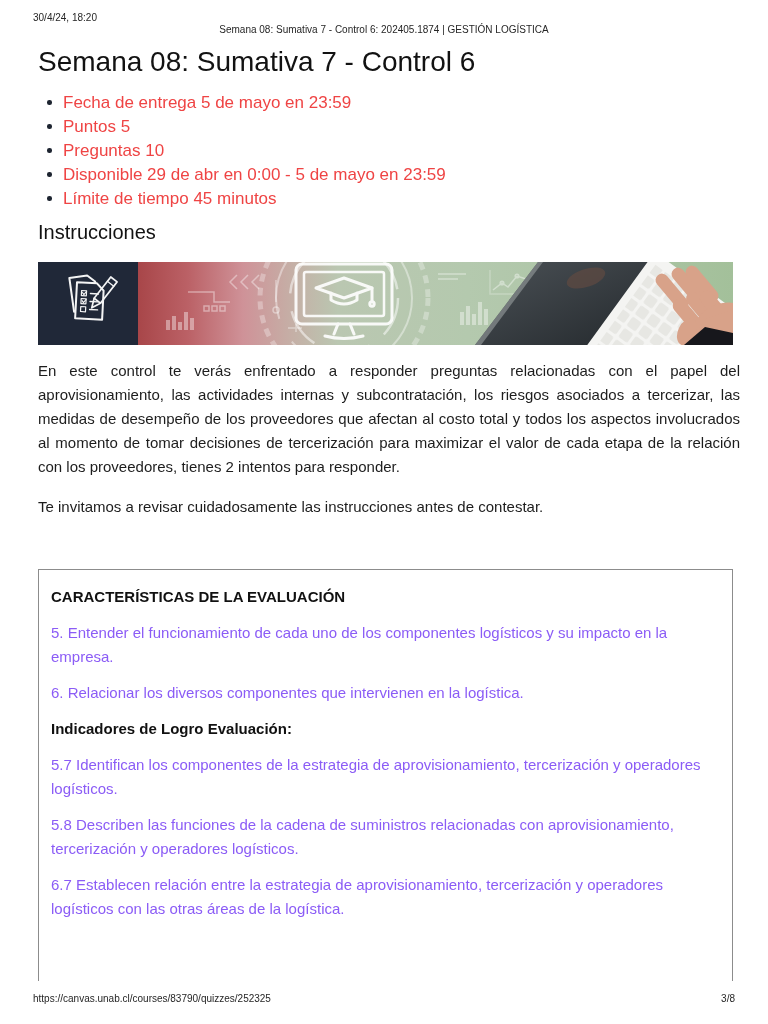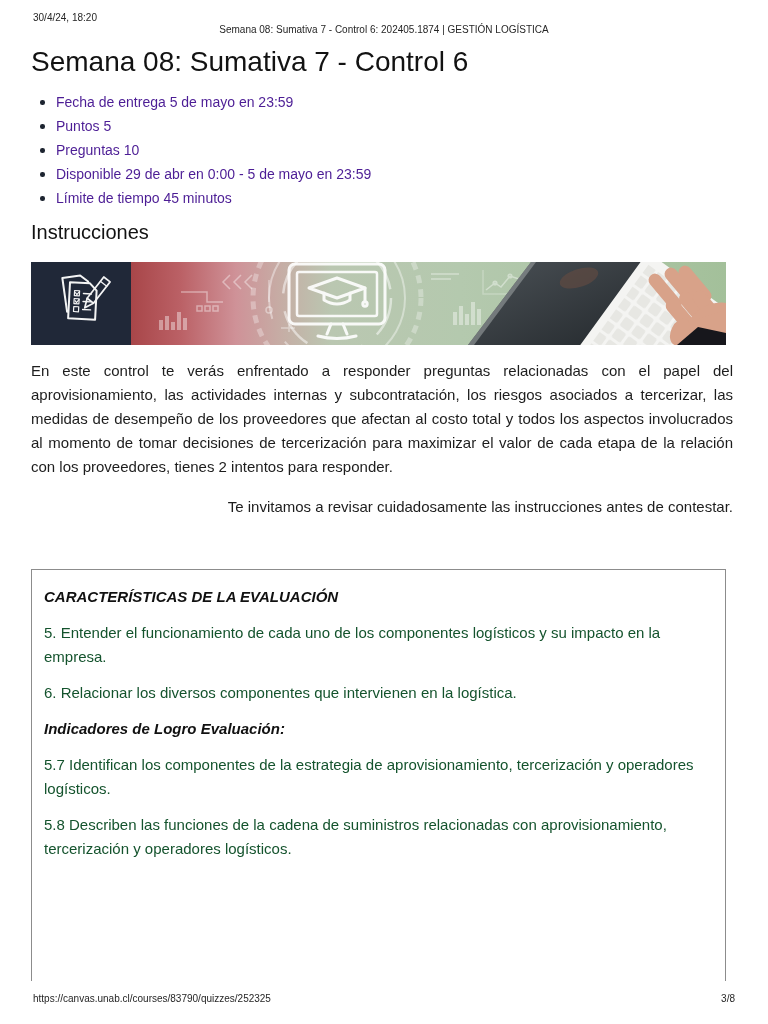--- a/index.html
+++ b/index.html
@@ -1,39 +1,39 @@
 <!DOCTYPE html>
 <html><head>
 <meta charset="utf-8">
 <style>
   html,body{margin:0;padding:0;background:#fff;}
   .page{position:relative;width:768px;height:1024px;background:#fff;overflow:hidden;
         font-family:"Liberation Sans",sans-serif;color:#1c1c1c;}
   .print-header{position:absolute;top:12px;left:33px;right:33px;font-size:10px;color:#262626;}
   .print-header .ph-date{position:absolute;left:0;top:0;}
   .print-header .ph-title{position:absolute;left:0;right:0;text-align:center;top:12px;}
-  .content{position:absolute;top:0;left:31px;width:702px;}
+  .content{position:absolute;top:0;left:38px;width:702px;}
   h1{font-size:28px;font-weight:400;color:#121212;margin:44px 0 0;line-height:36px;letter-spacing:0;}
   ul.details{list-style:none;margin:14px 0 0;padding:0;}
-  ul.details li{position:relative;padding-left:25px;font-size:14px;line-height:17px;margin-bottom:7px;color:#4c1d95;}
+  ul.details li{position:relative;padding-left:25px;font-size:17px;line-height:17px;margin-bottom:7px;color:#ef4444;}
   ul.details li::before{content:"";position:absolute;left:9px;top:6px;width:4.5px;height:4.5px;border-radius:50%;background:#1d2430;}
   h2{font-size:20px;font-weight:400;color:#121212;margin:4px 0 0;line-height:36px;}
   .banner{position:relative;width:695px;height:83px;margin-top:12px;overflow:hidden;
     background:linear-gradient(90deg,#a84649 100px,#bb6166 150px,#cf9298 205px,#c6ada5 250px,#bac7b1 300px,#b4c9ae 430px,#adc5a6 560px,#a3c09a 695px);}
   .banner .navy{position:absolute;left:0;top:0;width:100px;height:83px;background:#202838;}
   .banner svg{display:block;position:absolute;left:0;top:0;}
   .banner .art{left:0;}
-  p.para{font-size:15px;line-height:24px;margin:14px 0 0;color:#1d1d1d;text-align:right;}
+  p.para{font-size:15px;line-height:24px;margin:14px 0 0;color:#1d1d1d;}
   p.just{text-align:justify;}
   p.note{margin-top:16px;}
   .eval-box{box-sizing:border-box;margin-top:50px;width:695px;height:412px;border:1px solid #8c8c8c;border-bottom:none;
             padding:15px 14px 0 12px;overflow:hidden;}
-  .eval-box p{font-size:15px;line-height:24px;margin:12px 0 0;color:#14532d;}
+  .eval-box p{font-size:15px;line-height:24px;margin:12px 0 0;color:#8b5cf6;}
   .eval-box p:first-child{margin-top:0;}
-  .eval-box p.bold{font-weight:bold;color:#111;font-style:italic;}
+  .eval-box p.bold{font-weight:bold;color:#111;}
   .print-footer{position:absolute;top:993px;left:33px;right:33px;font-size:10px;color:#262626;}
   .print-footer .pf-url{position:absolute;left:0;top:0;}
   .print-footer .pf-page{position:absolute;right:0;top:0;}
 </style>
 </head>
 <body>
 
 <div class="page">
 
   <div class="print-header">
@@ -180,20 +180,21 @@
     <p class="para just">En este control te verás enfrentado a responder preguntas relacionadas con el papel del aprovisionamiento, las actividades internas y subcontratación, los riesgos asociados a tercerizar, las medidas de desempeño de los proveedores que afectan al costo total y todos los aspectos involucrados al momento de tomar decisiones de tercerización para maximizar el valor de cada etapa de la relación con los proveedores, tienes 2 intentos para responder.</p>
     <p class="para note">Te invitamos a revisar cuidadosamente las instrucciones antes de contestar.</p>
 
     <section class="eval-box">
       <p class="bold">CARACTERÍSTICAS DE LA EVALUACIÓN</p>
       <p>5. Entender el funcionamiento de cada uno de los componentes logísticos y su impacto en la empresa.</p>
       <p>6. Relacionar los diversos componentes que intervienen en la logística.</p>
       <p class="bold">Indicadores de Logro Evaluación:</p>
       <p>5.7 Identifican los componentes de la estrategia de aprovisionamiento, tercerización y operadores logísticos.</p>
       <p>5.8 Describen las funciones de la cadena de suministros relacionadas con aprovisionamiento, tercerización y operadores logísticos.</p>
+      <p>6.7 Establecen relación entre la estrategia de aprovisionamiento, tercerización y operadores logísticos con las otras áreas de la logística.</p>
     </section>
   </div>
 
   <div class="print-footer">
     <span class="pf-url">https://canvas.unab.cl/courses/83790/quizzes/252325</span>
     <span class="pf-page">3/8</span>
   </div>
 
 </div>
 

